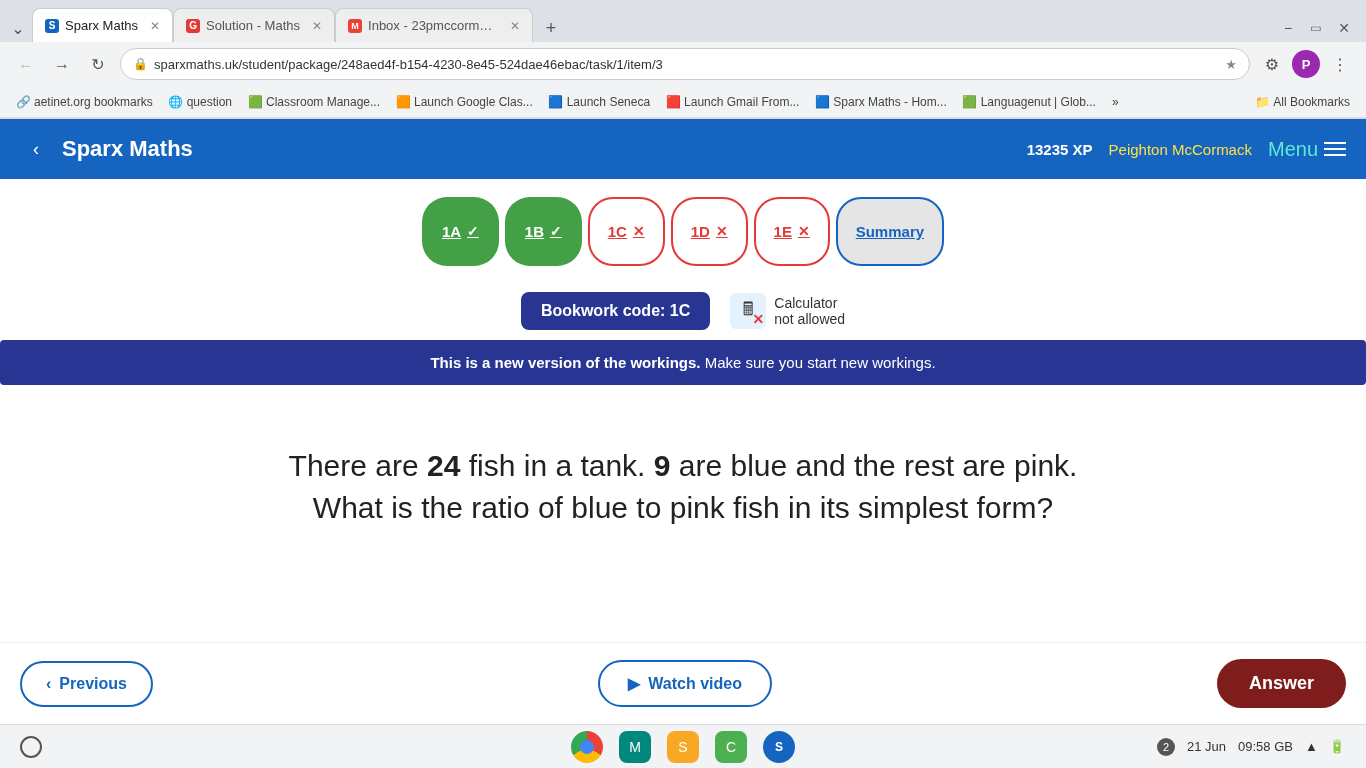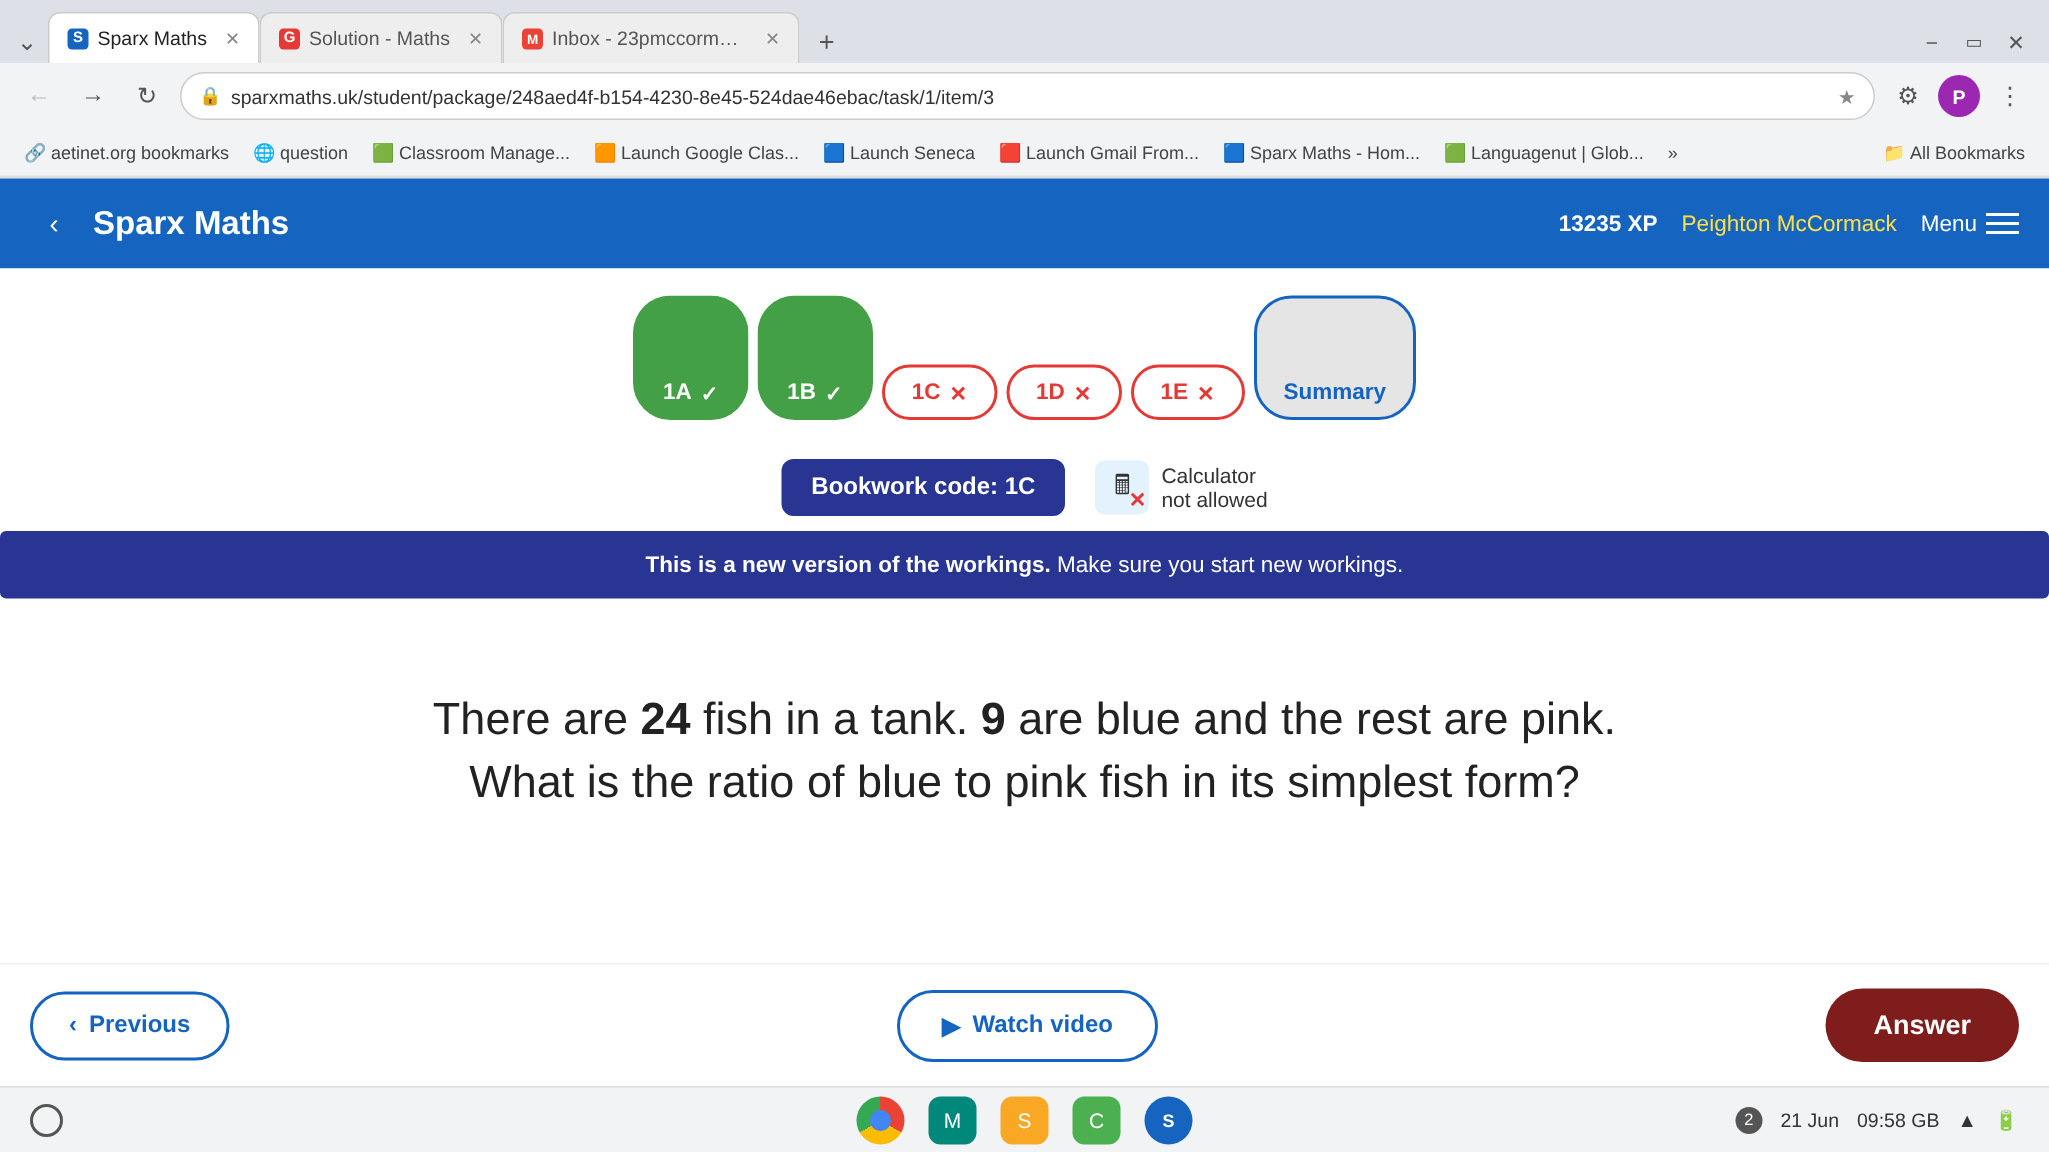--- a/index.html
+++ b/index.html
@@ -31,29 +31,29 @@
     .bookmarks-bar { display: flex; align-items: center; padding: 4px 12px; gap: 8px; background: #f1f3f4; border-bottom: 1px solid #ddd; height: 32px; font-size: 12px; color: #444; overflow: hidden; }
     .bookmark-item { display: flex; align-items: center; gap: 3px; cursor: pointer; white-space: nowrap; padding: 2px 4px; border-radius: 4px; }
 
     
     .app-header { background: #1565c0; display: flex; align-items: center; padding: 0 20px; height: 60px; color: white; }
     .back-btn { width: 32px; height: 32px; display: flex; align-items: center; justify-content: center; color: white; font-size: 18px; cursor: pointer; }
     .app-logo { font-size: 22px; font-weight: 700; color: white; margin-left: 10px; flex: 1; }
     .header-right { display: flex; align-items: center; gap: 16px; }
     .xp-badge { font-size: 15px; font-weight: 600; color: white; }
     .user-name { font-size: 15px; color: #fde047; }
-    .menu-btn { display: flex; align-items: center; gap: 6px; font-size: 15px; color: #ffffff; cursor: pointer; }
+    .menu-btn { display: flex; align-items: center; gap: 6px; font-size: 20px; color: #5eead4; cursor: pointer; }
     .hamburger { display: flex; flex-direction: column; gap: 4px; }
     .hamburger span { width: 22px; height: 2px; background: white; display: block; }
 
     
     .task-tabs { display: flex; justify-content: center; gap: 6px; padding: 18px 20px 10px; background: #fff; }
-    .task-tab { display: flex; align-items: flex-end; gap: 6px; padding: 8px 18px; border-radius: 25px; font-size: 15px; font-weight: 600; cursor: pointer; border: 2px solid transparent; }
+    .task-tab { display: flex; align-items: flex-start; gap: 6px; padding: 24px 18px; border-radius: 25px; font-size: 15px; font-weight: 600; cursor: pointer; border: 2px solid transparent; text-decoration: underline; }
     .task-tab.correct { background: #43a047; color: white; }
-    .task-tab.wrong { background: white; color: #e53935; border-color: #e53935; margin-top: 46px; }
+    .task-tab.wrong { background: white; color: #e53935; border-color: #e53935; }
     .task-tab.summary { background: #e5e5e5; color: #1565c0; border-color: #1565c0; }
     .check-icon { font-size: 14px; }
     .x-icon { font-size: 14px; }
     .bookwork-row { display: flex; justify-content: center; align-items: center; gap: 20px; padding: 16px 0 10px; }
     .bookwork-code { background: #283593; color: white; padding: 10px 20px; border-radius: 8px; font-size: 16px; font-weight: 600; }
     .calculator-info { display: flex; align-items: center; gap: 8px; font-size: 14px; color: #333; }
     .calc-icon { width: 36px; height: 36px; background: #e3f2fd; border-radius: 6px; display: flex; align-items: center; justify-content: center; position: relative; }
 
     .notice-bar { background: #283593; color: white; text-align: center; padding: 14px; font-size: 15px; margin: 0 0 20px; border-radius: 4px; }
     .notice-bar strong { font-weight: 700; }

